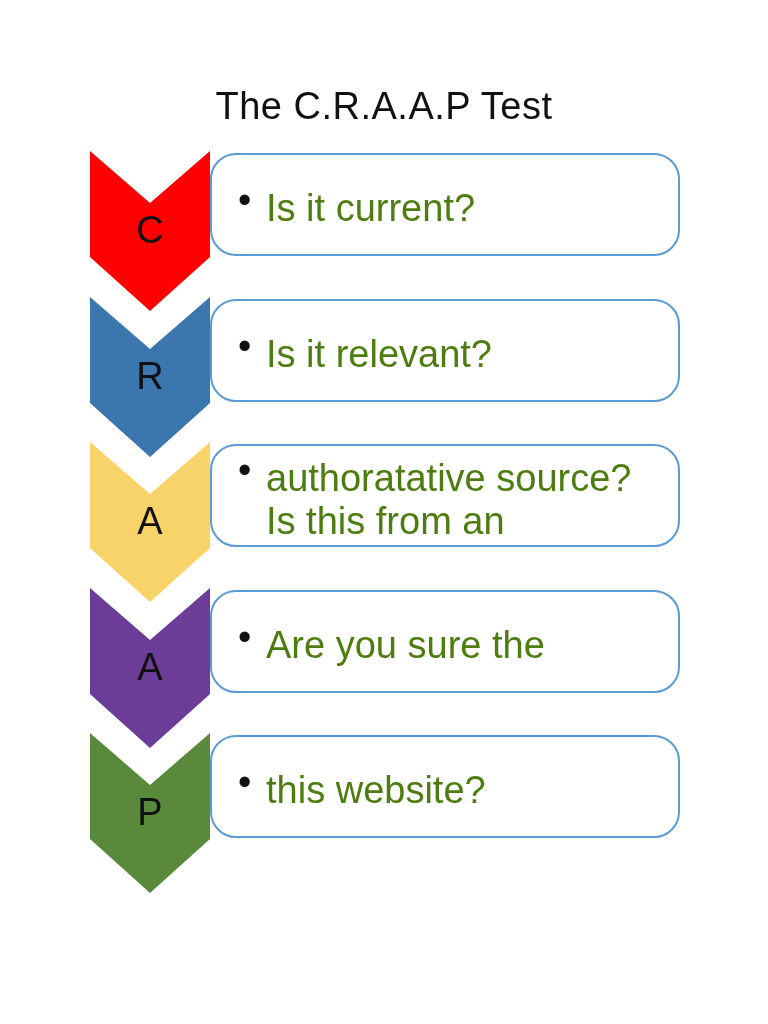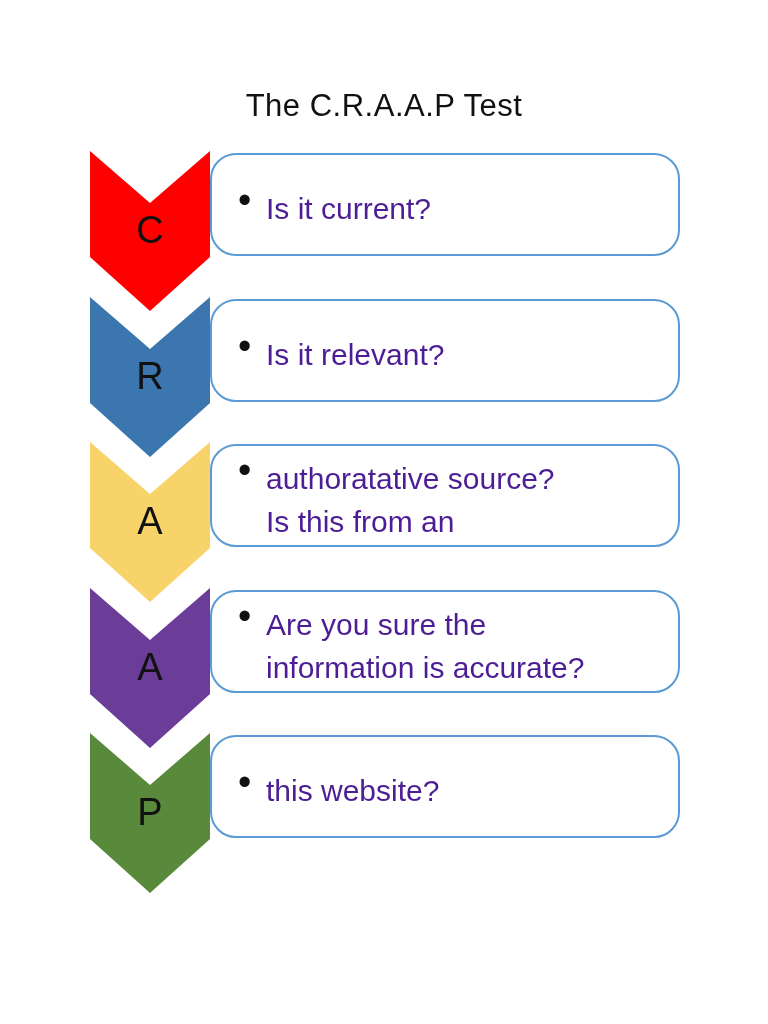--- a/index.html
+++ b/index.html
@@ -15,21 +15,21 @@
     height: 1024px;
     background: #ffffff;
     overflow: hidden;
   }
   .title {
     position: absolute;
     top: 86px;
     left: 0;
     width: 768px;
     text-align: center;
-    font-size: 31px;
+    font-size: 38px;
     line-height: 40px;
     color: #111111;
     letter-spacing: 0.5px;
   }
   .chevron {
     position: absolute;
     left: 90px;
     width: 120px;
     height: 160px;
     z-index: 2;
@@ -73,23 +73,23 @@
     padding-right: 4px;
   }
   .bullet {
     flex: none;
     width: 28px;
     font-size: 38px;
     line-height: 43px;
     color: #111111;
   }
   .qlines {
-    font-size: 30px;
+    font-size: 38px;
     line-height: 43px;
-    color: #4c1d95;
+    color: #4d7c0f;
     margin-top: 8px;
   }
   .qline {
     display: block;
     white-space: nowrap;
   }
 </style>
 </head>
 <body>
 
@@ -141,21 +141,20 @@
 
   <div class="chevron" style="top:588px;">
     <div class="chev-shape" style="background-color: rgb(107, 60, 152);"></div>
     <div class="chev-letter">A</div>
   </div>
   <div class="qbox" style="top: 590px; border-color: rgb(91, 155, 213);">
     <div class="qcontent">
       <span class="bullet">•</span>
       <div class="qlines">
         <span class="qline">Are you sure the</span>
-        <span class="qline">information is accurate?</span>
       </div>
     </div>
   </div>
 
   <div class="chevron" style="top:733px;">
     <div class="chev-shape" style="background-color: rgb(89, 138, 59);"></div>
     <div class="chev-letter">P</div>
   </div>
   <div class="qbox" style="top: 735px; border-color: rgb(91, 155, 213);">
     <div class="qcontent">

